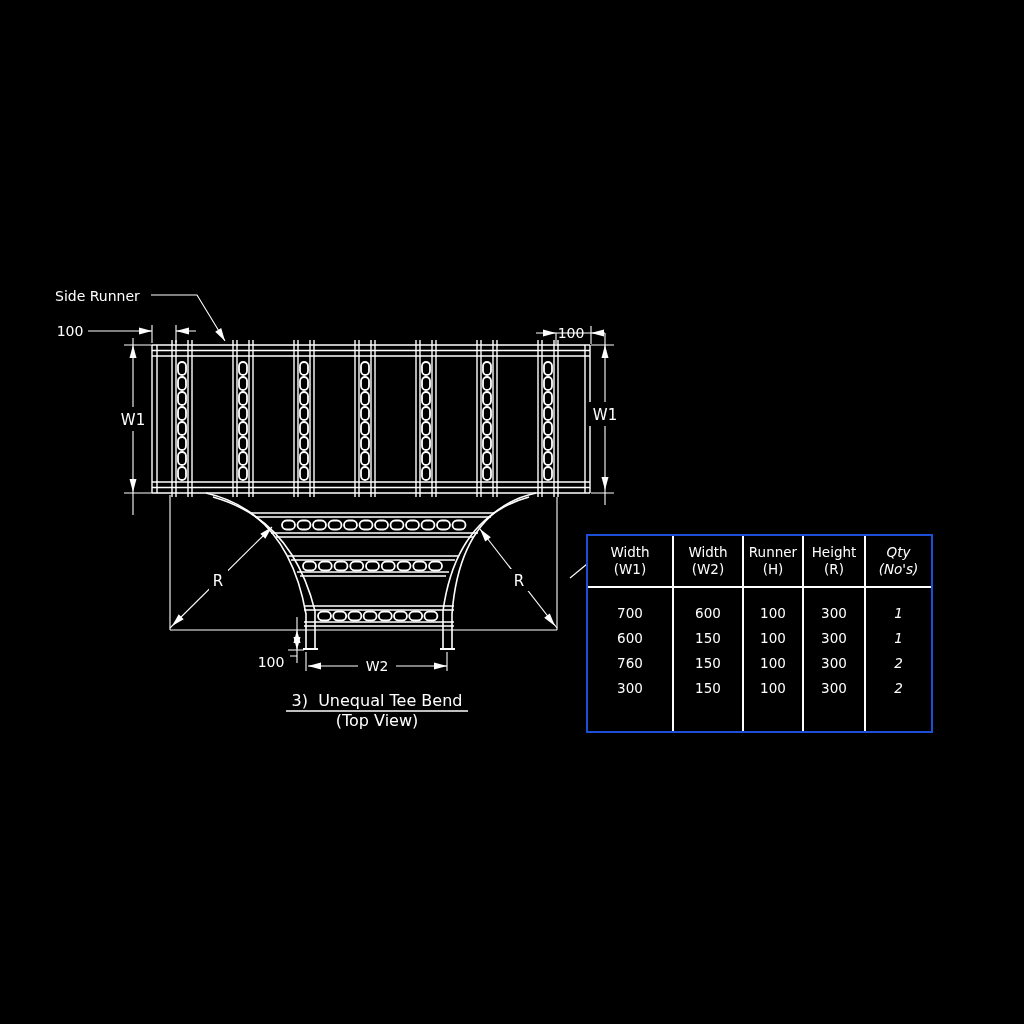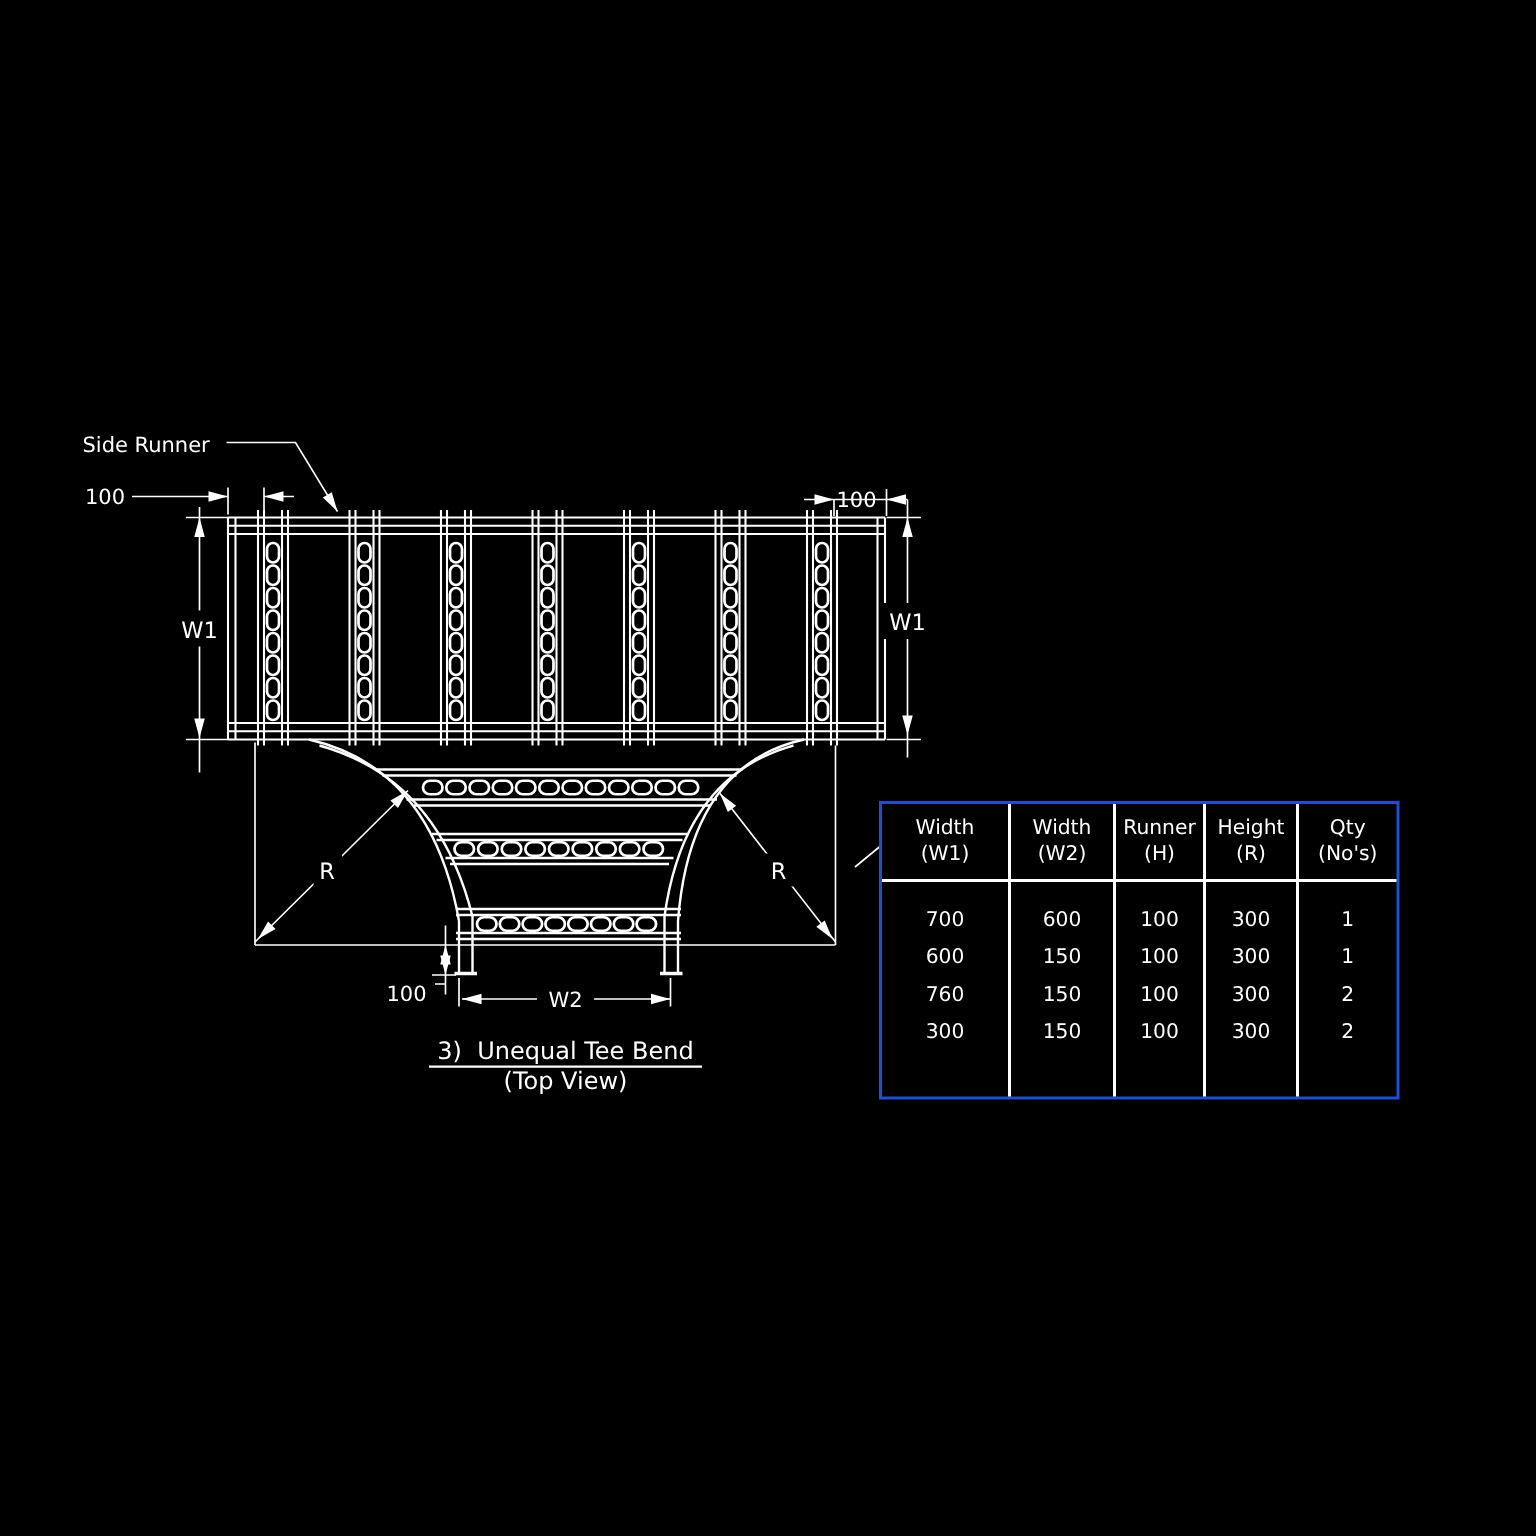--- a/index.html
+++ b/index.html
@@ -6,21 +6,21 @@
   #stage{position:relative;width:1024px;height:912px;background:#000;overflow:hidden;
          font-family:"DejaVu Sans",sans-serif;}
   svg{position:absolute;left:0;top:0;}
   svg text{font-family:"DejaVu Sans",sans-serif;fill:#fff;}
 
   .dtable{position:absolute;left:586px;top:534px;width:347px;height:199px;
           box-sizing:border-box;border:2px solid #1d4ed8;background:#000;
           display:grid;grid-template-columns:86px 70px 60px 62px 1fr;
           color:#fff;font-size:13.5px;}
   .dcol{border-right:2px solid #fff;display:flex;flex-direction:column;min-width:0;}
-  .dcol:last-child{border-right:none;}
+  .dcol:last-child{border-right:none;font-style:italic;}
   .dhead{height:50px;border-bottom:2px solid #fff;display:flex;flex-direction:column;
          justify-content:center;align-items:center;line-height:17px;text-align:center;}
   .dspace{height:12px;}
   .dcell{height:25px;display:flex;justify-content:center;align-items:center;}
 </style>
 </head>
 <body>
 
 <div id="stage">
 

